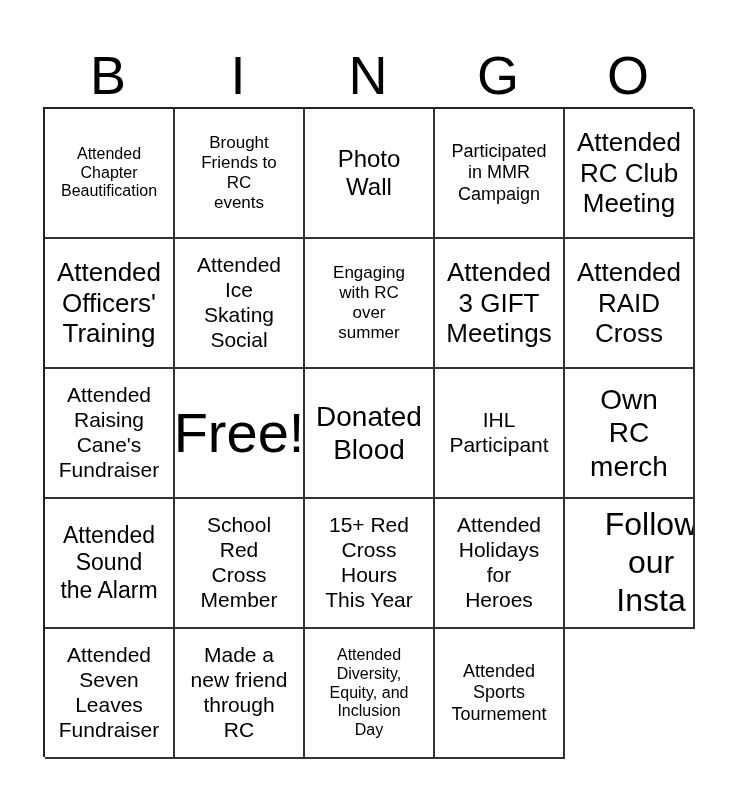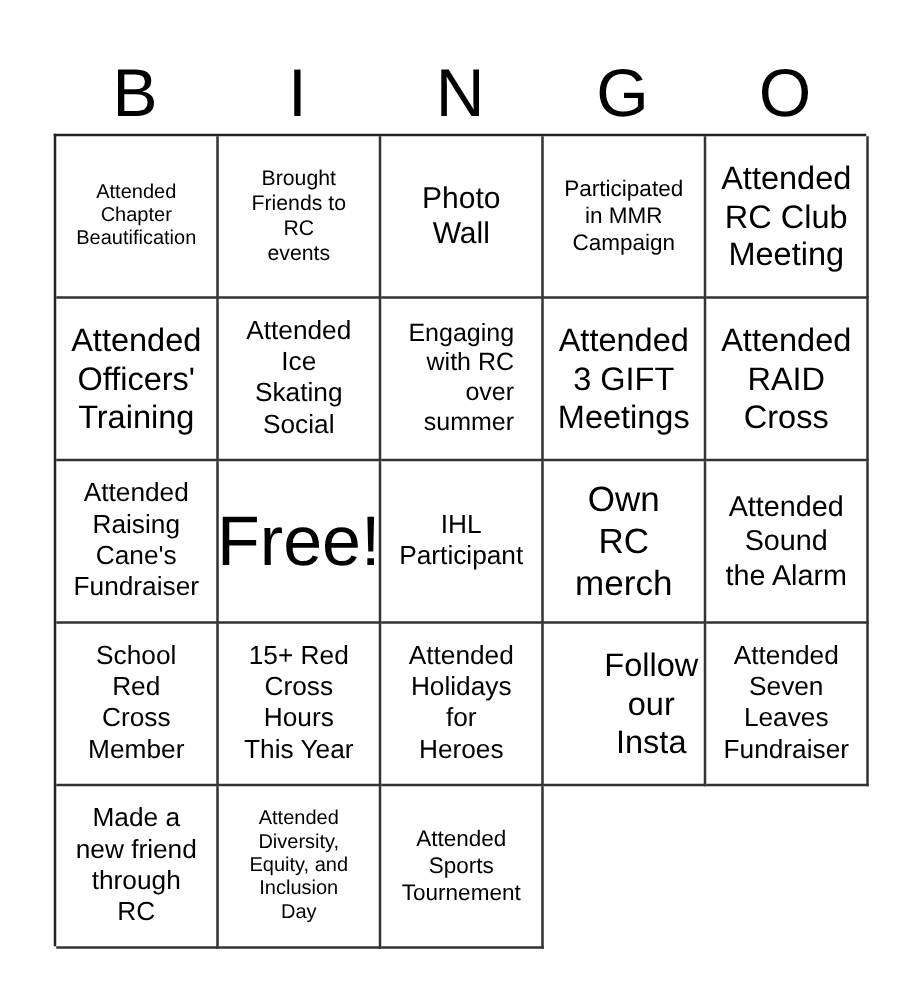--- a/index.html
+++ b/index.html
@@ -104,21 +104,21 @@
 Officers'
 Training</span>
     </div>
   <div class="cell">
       <span style="font-size: 21px;">Attended
 Ice
 Skating
 Social</span>
     </div>
   <div class="cell">
-      <span style="font-size: 20px; text-align: right;">Engaging
+      <span style="font-size: 17px;">Engaging
 with RC
 over
 summer</span>
     </div>
   <div class="cell">
       <span style="font-size: 26px;">Attended
 3 GIFT
 Meetings</span>
     </div>
 
@@ -128,20 +128,24 @@
 Cross</span>
     </div>
   <div class="cell">
       <span style="font-size: 21px;">Attended
 Raising
 Cane's
 Fundraiser</span>
     </div>
   <div class="cell">
       <span style="font-size: 56px;">Free!</span>
+    </div>
+  <div class="cell">
+      <span style="font-size: 28px;">Donated
+Blood</span>
     </div>
   <div class="cell">
       <span style="font-size: 21px;">IHL
 Participant</span>
     </div>
 
   <div class="cell">
       <span style="font-size: 28px;">Own
 RC
 merch</span>
@@ -164,21 +168,21 @@
 This Year</span>
     </div>
   <div class="cell">
       <span style="font-size: 21px;">Attended
 Holidays
 for
 Heroes</span>
     </div>
 
   <div class="cell">
-      <span style="font-size: 26px; margin-left: 44px;">Follow
+      <span style="font-size: 32px; margin-left: 44px;">Follow
 our
 Insta</span>
     </div>
   <div class="cell">
       <span style="font-size: 21px;">Attended
 Seven
 Leaves
 Fundraiser</span>
     </div>
   <div class="cell">

